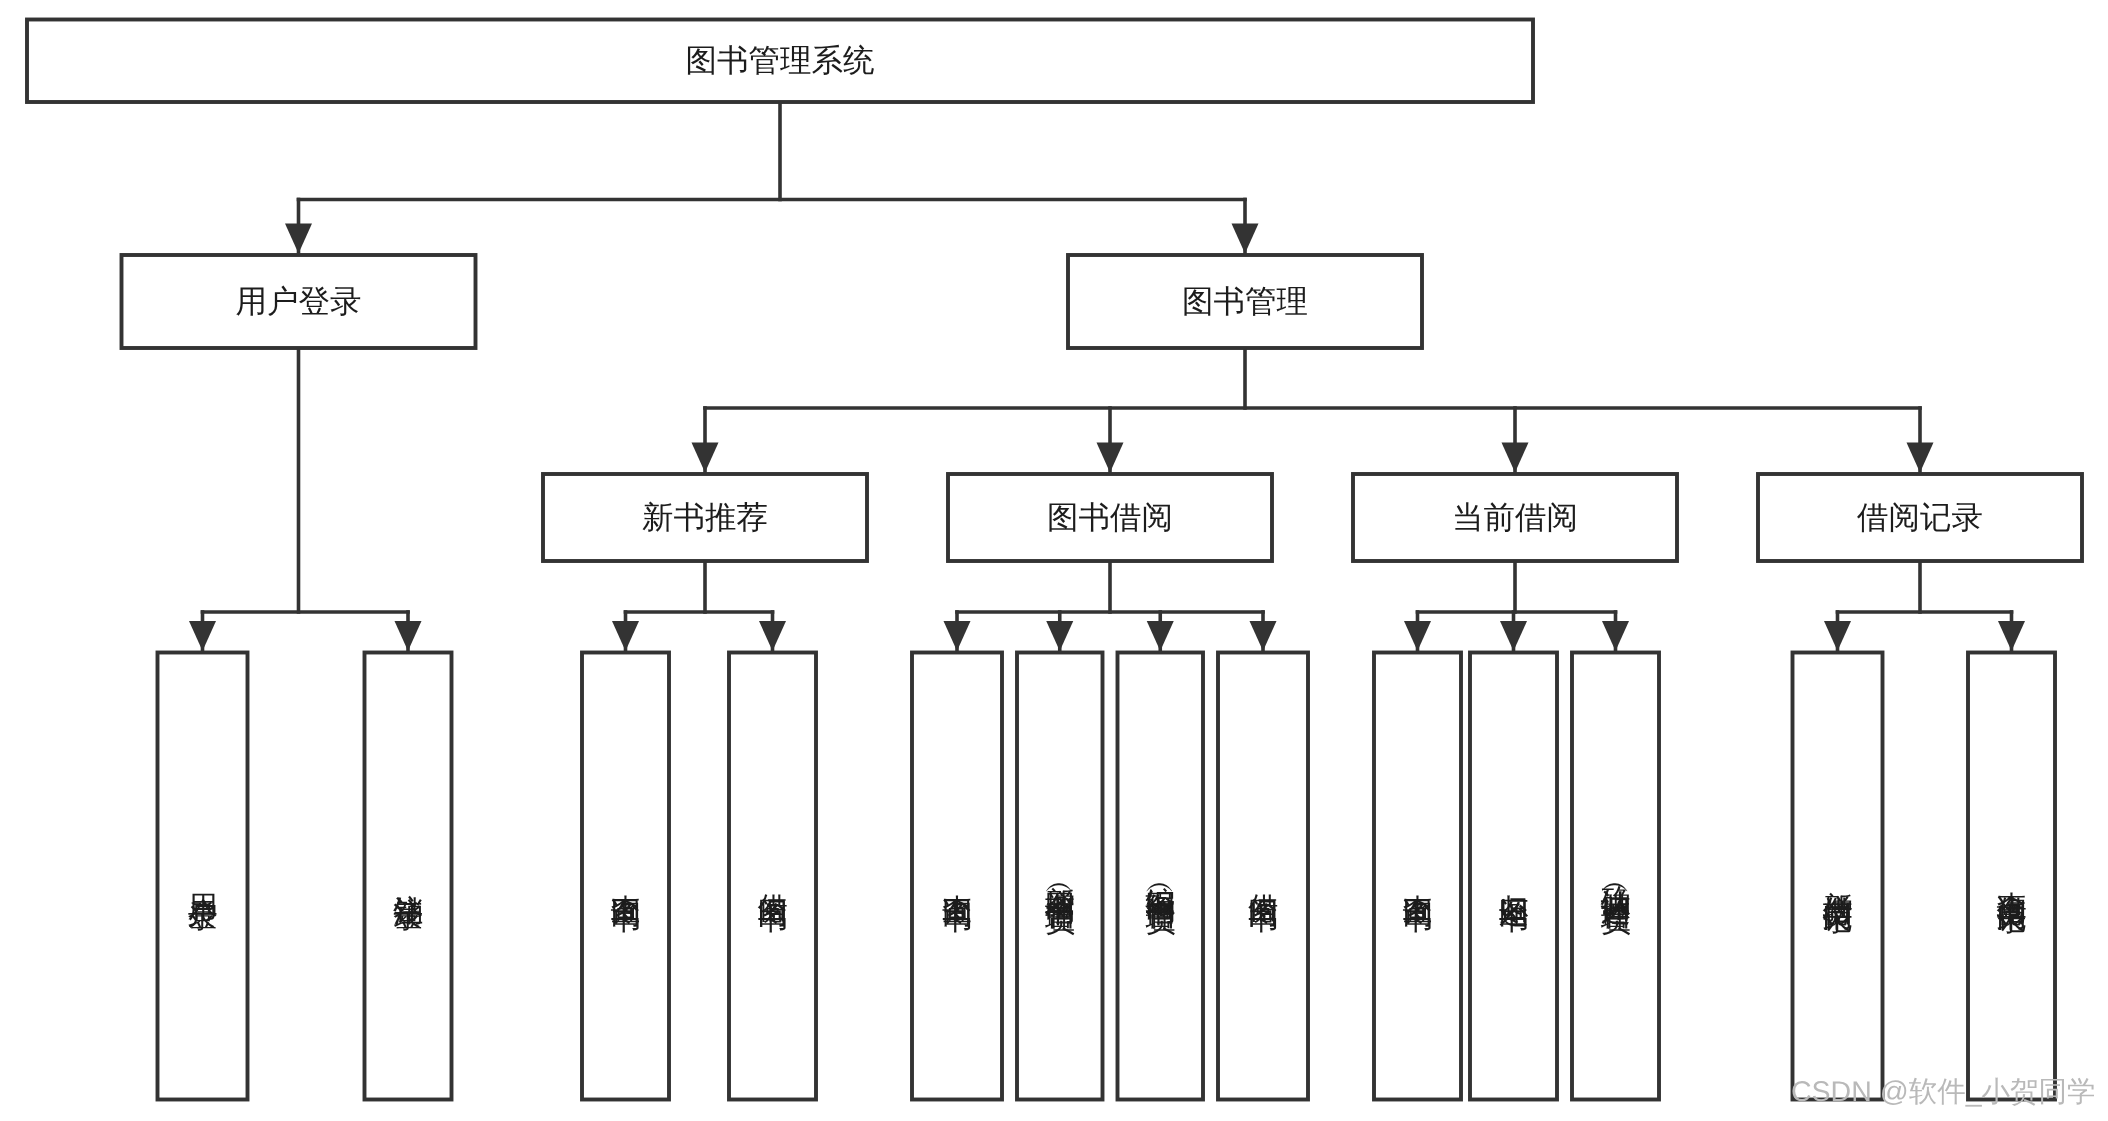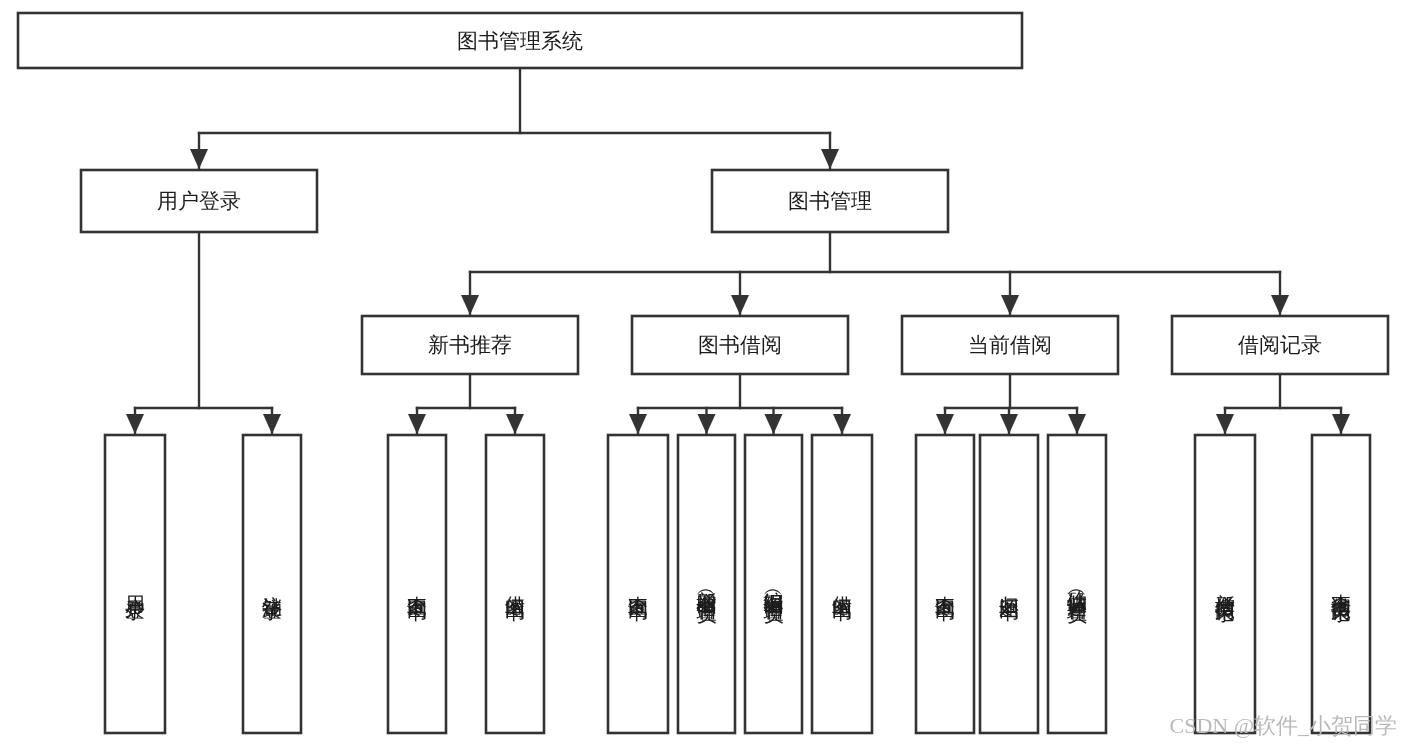--- a/index.html
+++ b/index.html
@@ -58,22 +58,22 @@
     color: #1c1c1c;
     letter-spacing: 2px;
     white-space: nowrap;
     text-align: center;
     pointer-events: none;
   }
   .watermark {
     position: absolute;
     right: 8px;
     bottom: 6px;
-    font-family: Liberation Serif, serif;
-    font-size: 22px;
+    font-family: Liberation Sans, sans-serif;
+    font-size: 19px;
     color: #b9b9b9;
     white-space: nowrap;
     margin-left: 16px;
   }
 </style>
 </head>
 <body>
 
 <div id="diagram-root">
 

